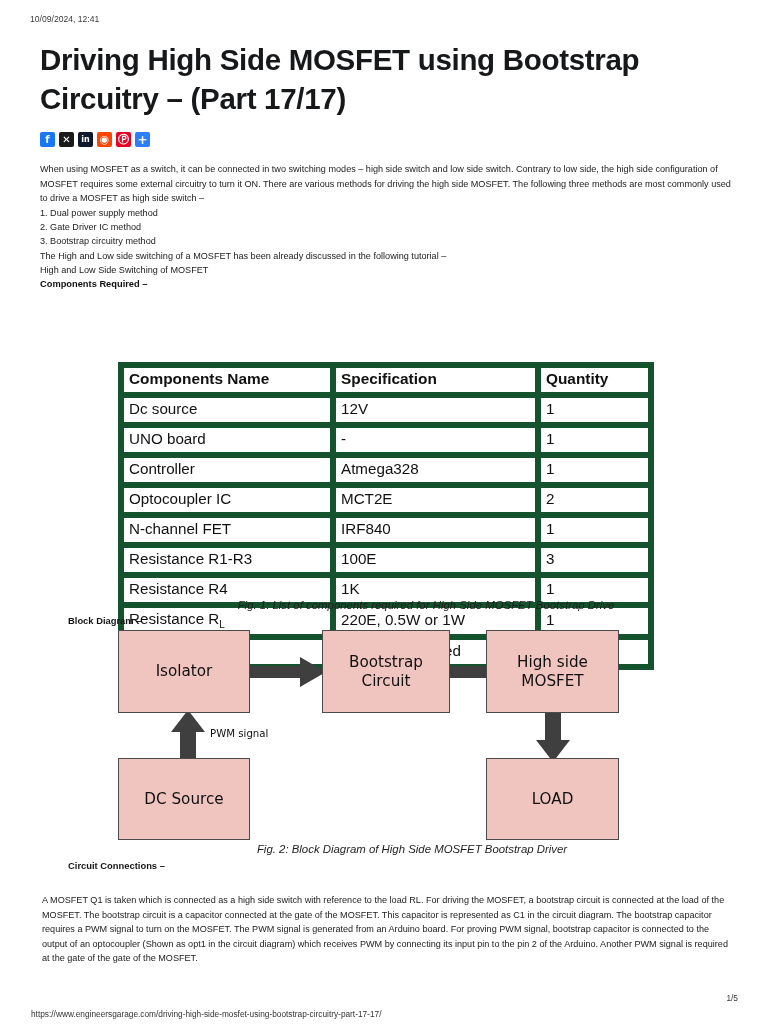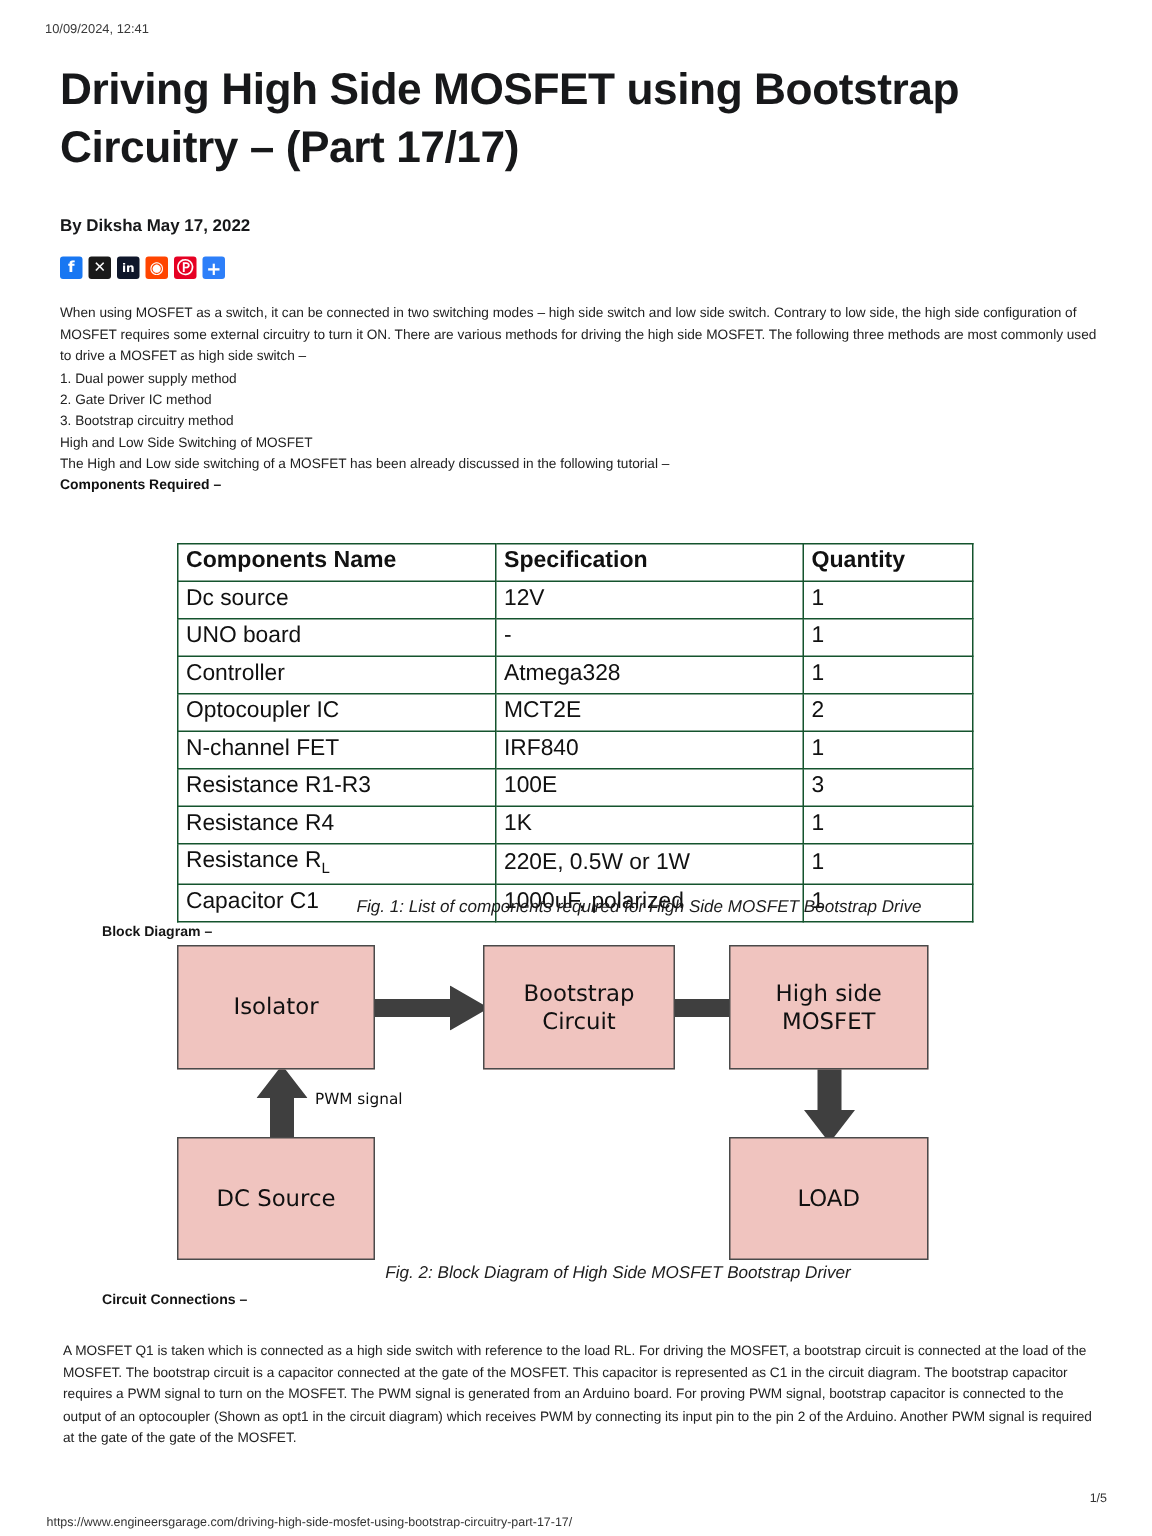--- a/index.html
+++ b/index.html
@@ -106,21 +106,21 @@
     top: 362px;
     width: 530px;
   }
   table.components {
     border-collapse: collapse;
     width: 530px;
     table-layout: fixed;
     font-family: "Liberation Sans", sans-serif;
   }
   table.components td, table.components th {
-    border: 1px solid #14532d;
+    border: 6px solid #14532d;
     padding: 1px 5px 2px 5px;
     font-size: 15.2px;
     line-height: 1.35;
     height: 21px;
     text-align: left;
     color: #111;
     vertical-align: middle;
     white-space: nowrap;
     overflow: hidden;
   }
@@ -237,38 +237,37 @@
 </style>
 </head>
 <body>
 
 <div class="print-header">
   <span class="ph-date">10/09/2024, 12:41</span>
 </div>
 
 <div class="article">
   <h1 class="doc-title">Driving High Side MOSFET using Bootstrap Circuitry – (Part 17/17)</h1>
-  <div class="byline">By Diksha May 17, 2022</div>
 
   <div class="share-row">
     <span class="share-icon" style="background:#1877f2">f</span>
     <span class="share-icon" style="background:#1a1a1a">✕</span>
     <span class="share-icon" style="background:#0f172a;font-size:8px">in</span>
     <span class="share-icon" style="background:#ff4500;font-size:11px">◉</span>
     <span class="share-icon" style="background:#e60023;font-size:11px">Ⓟ</span>
     <span class="share-icon" style="background:#2d7ff9;font-size:12px">+</span>
   </div>
 
   <div class="body-copy">
     <p>When using MOSFET as a switch, it can be connected in two switching modes – high side switch and low side switch. Contrary to low side, the high side configuration of MOSFET requires some external circuitry to turn it ON. There are various methods for driving the high side MOSFET. The following three methods are most commonly used to drive a MOSFET as high side switch –</p>
     <p>1. Dual power supply method</p>
     <p>2. Gate Driver IC method</p>
     <p>3. Bootstrap circuitry method</p>
+    <p>The High and Low side switching of a MOSFET has been already discussed in the following tutorial –</p>
     <p>High and Low Side Switching of MOSFET</p>
-    <p>The High and Low side switching of a MOSFET has been already discussed in the following tutorial –</p>
     <p class="lbl-bold">Components Required –</p>
   </div>
 </div>
 
 <div class="table-wrap">
   <table class="components">
     <colgroup>
         <col class="c1">
         <col class="c2">
         <col class="c3">

